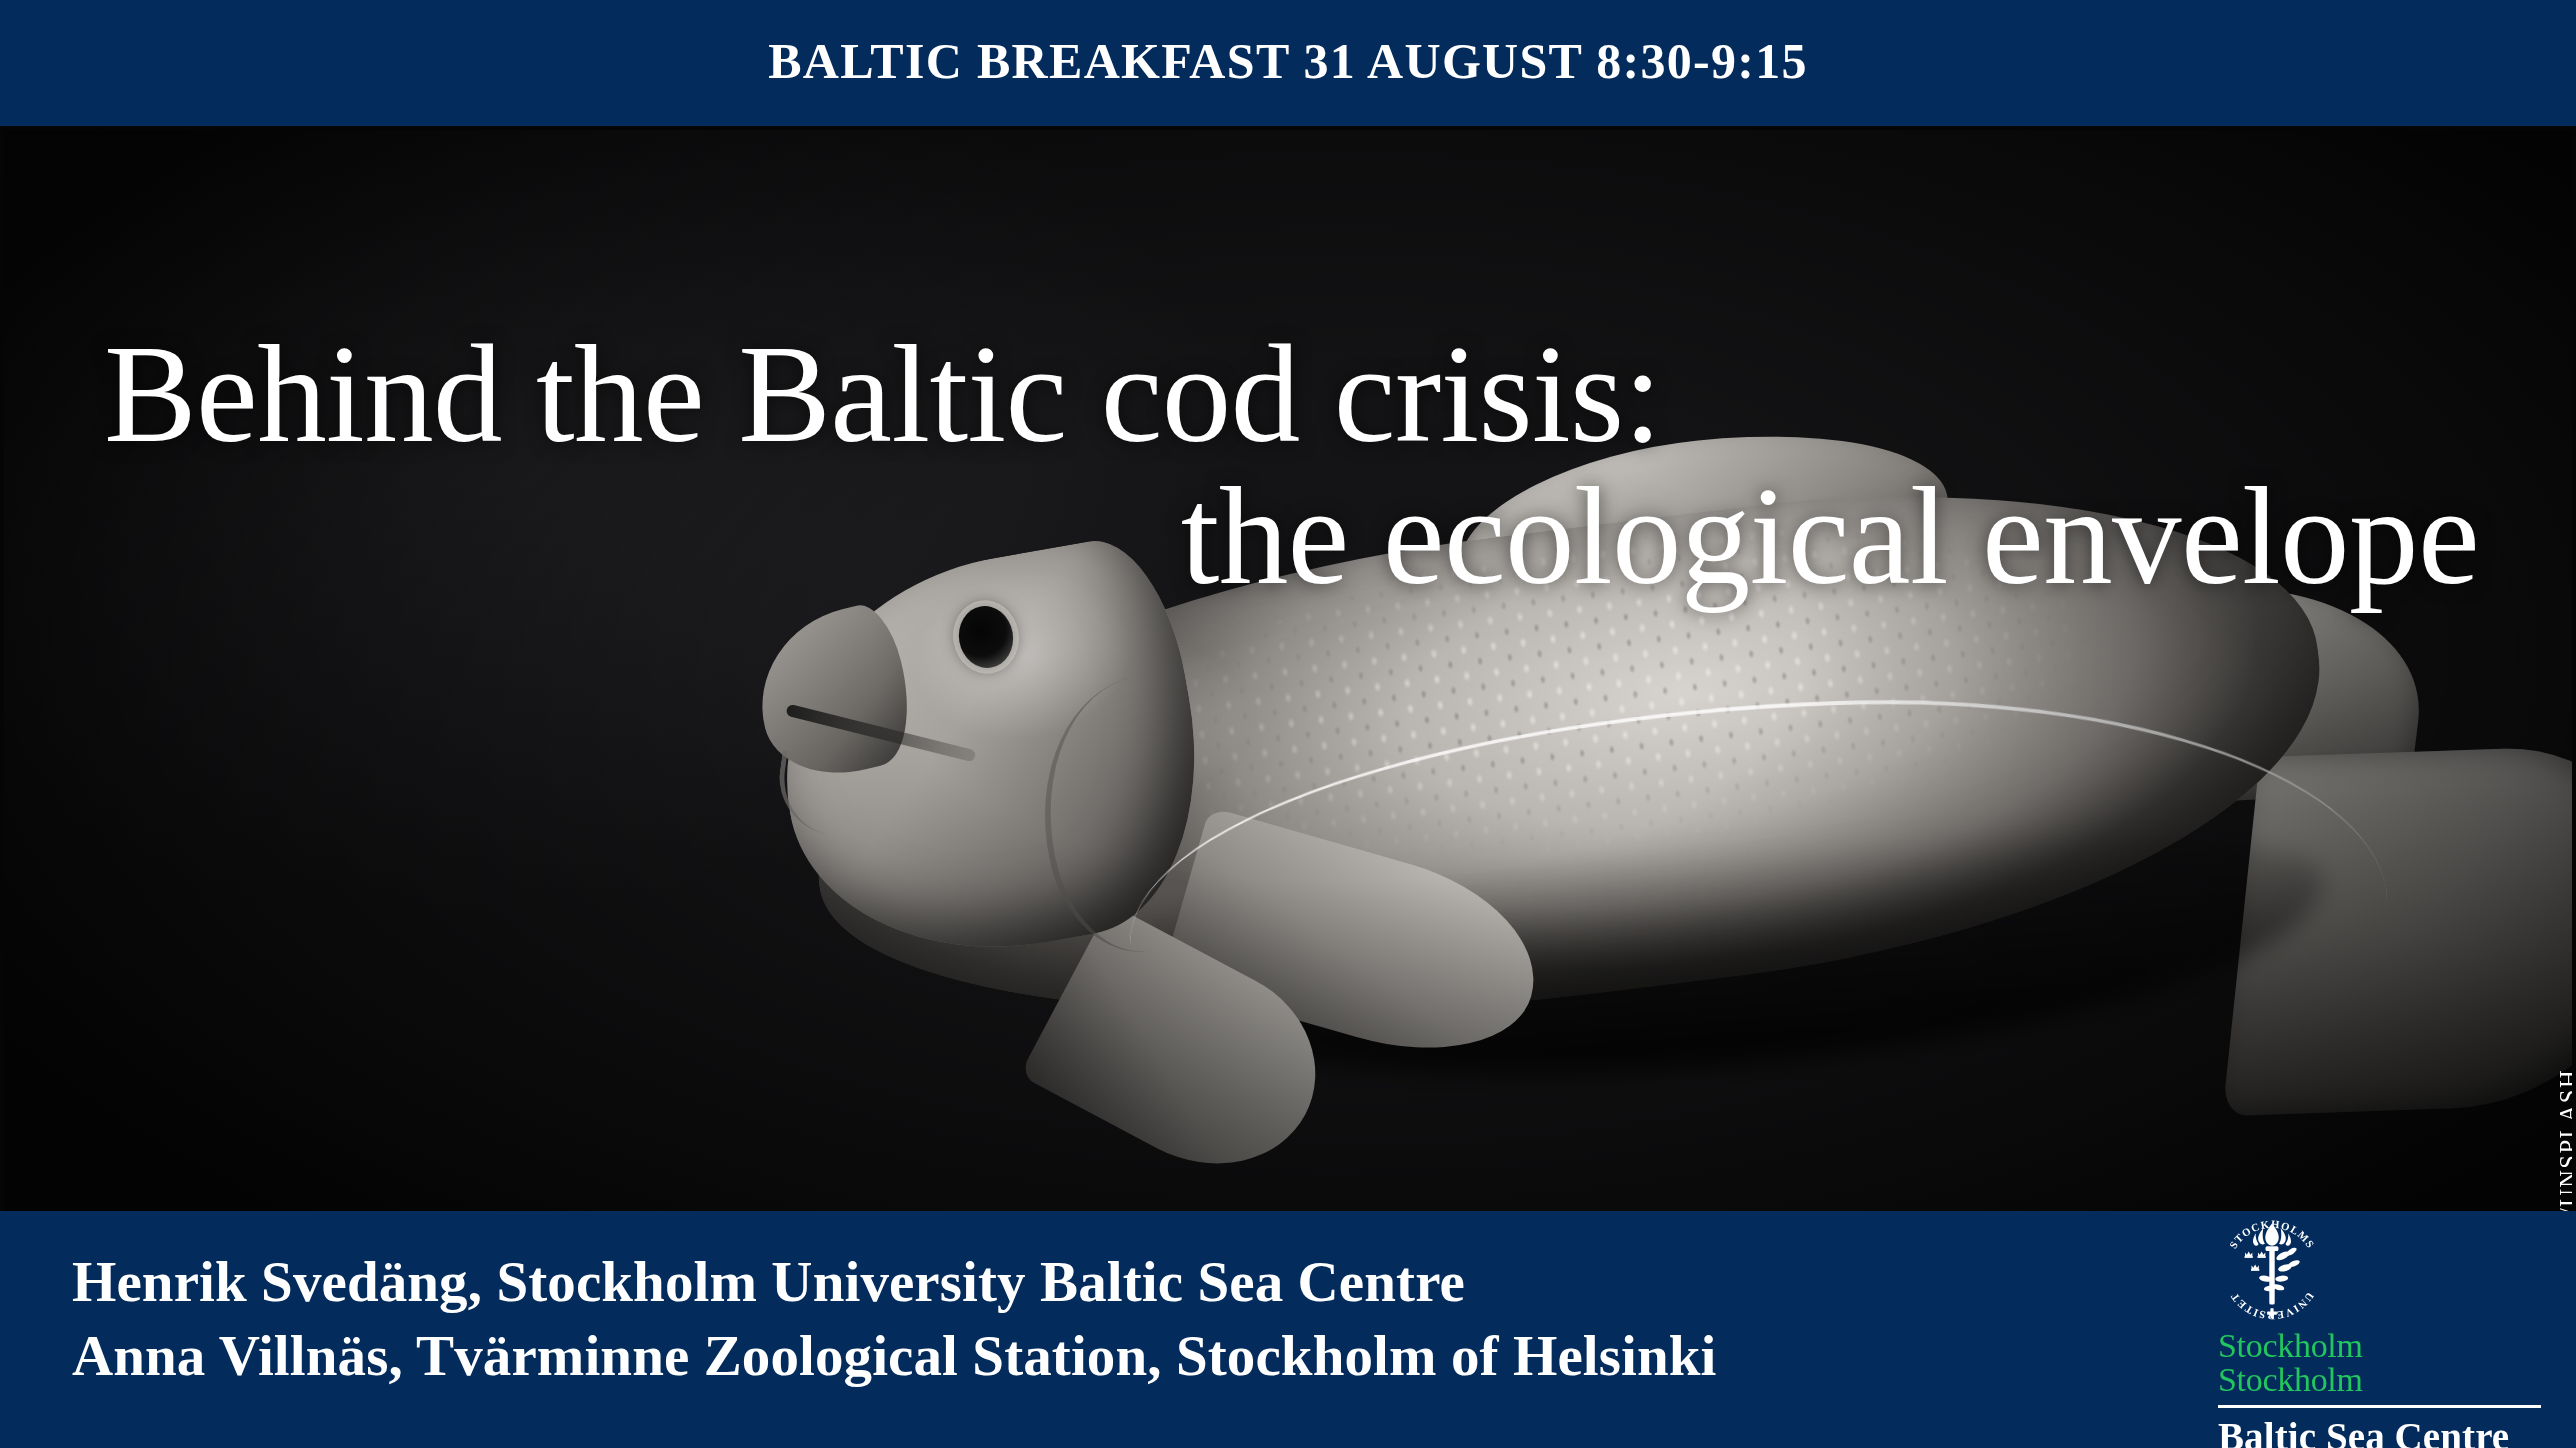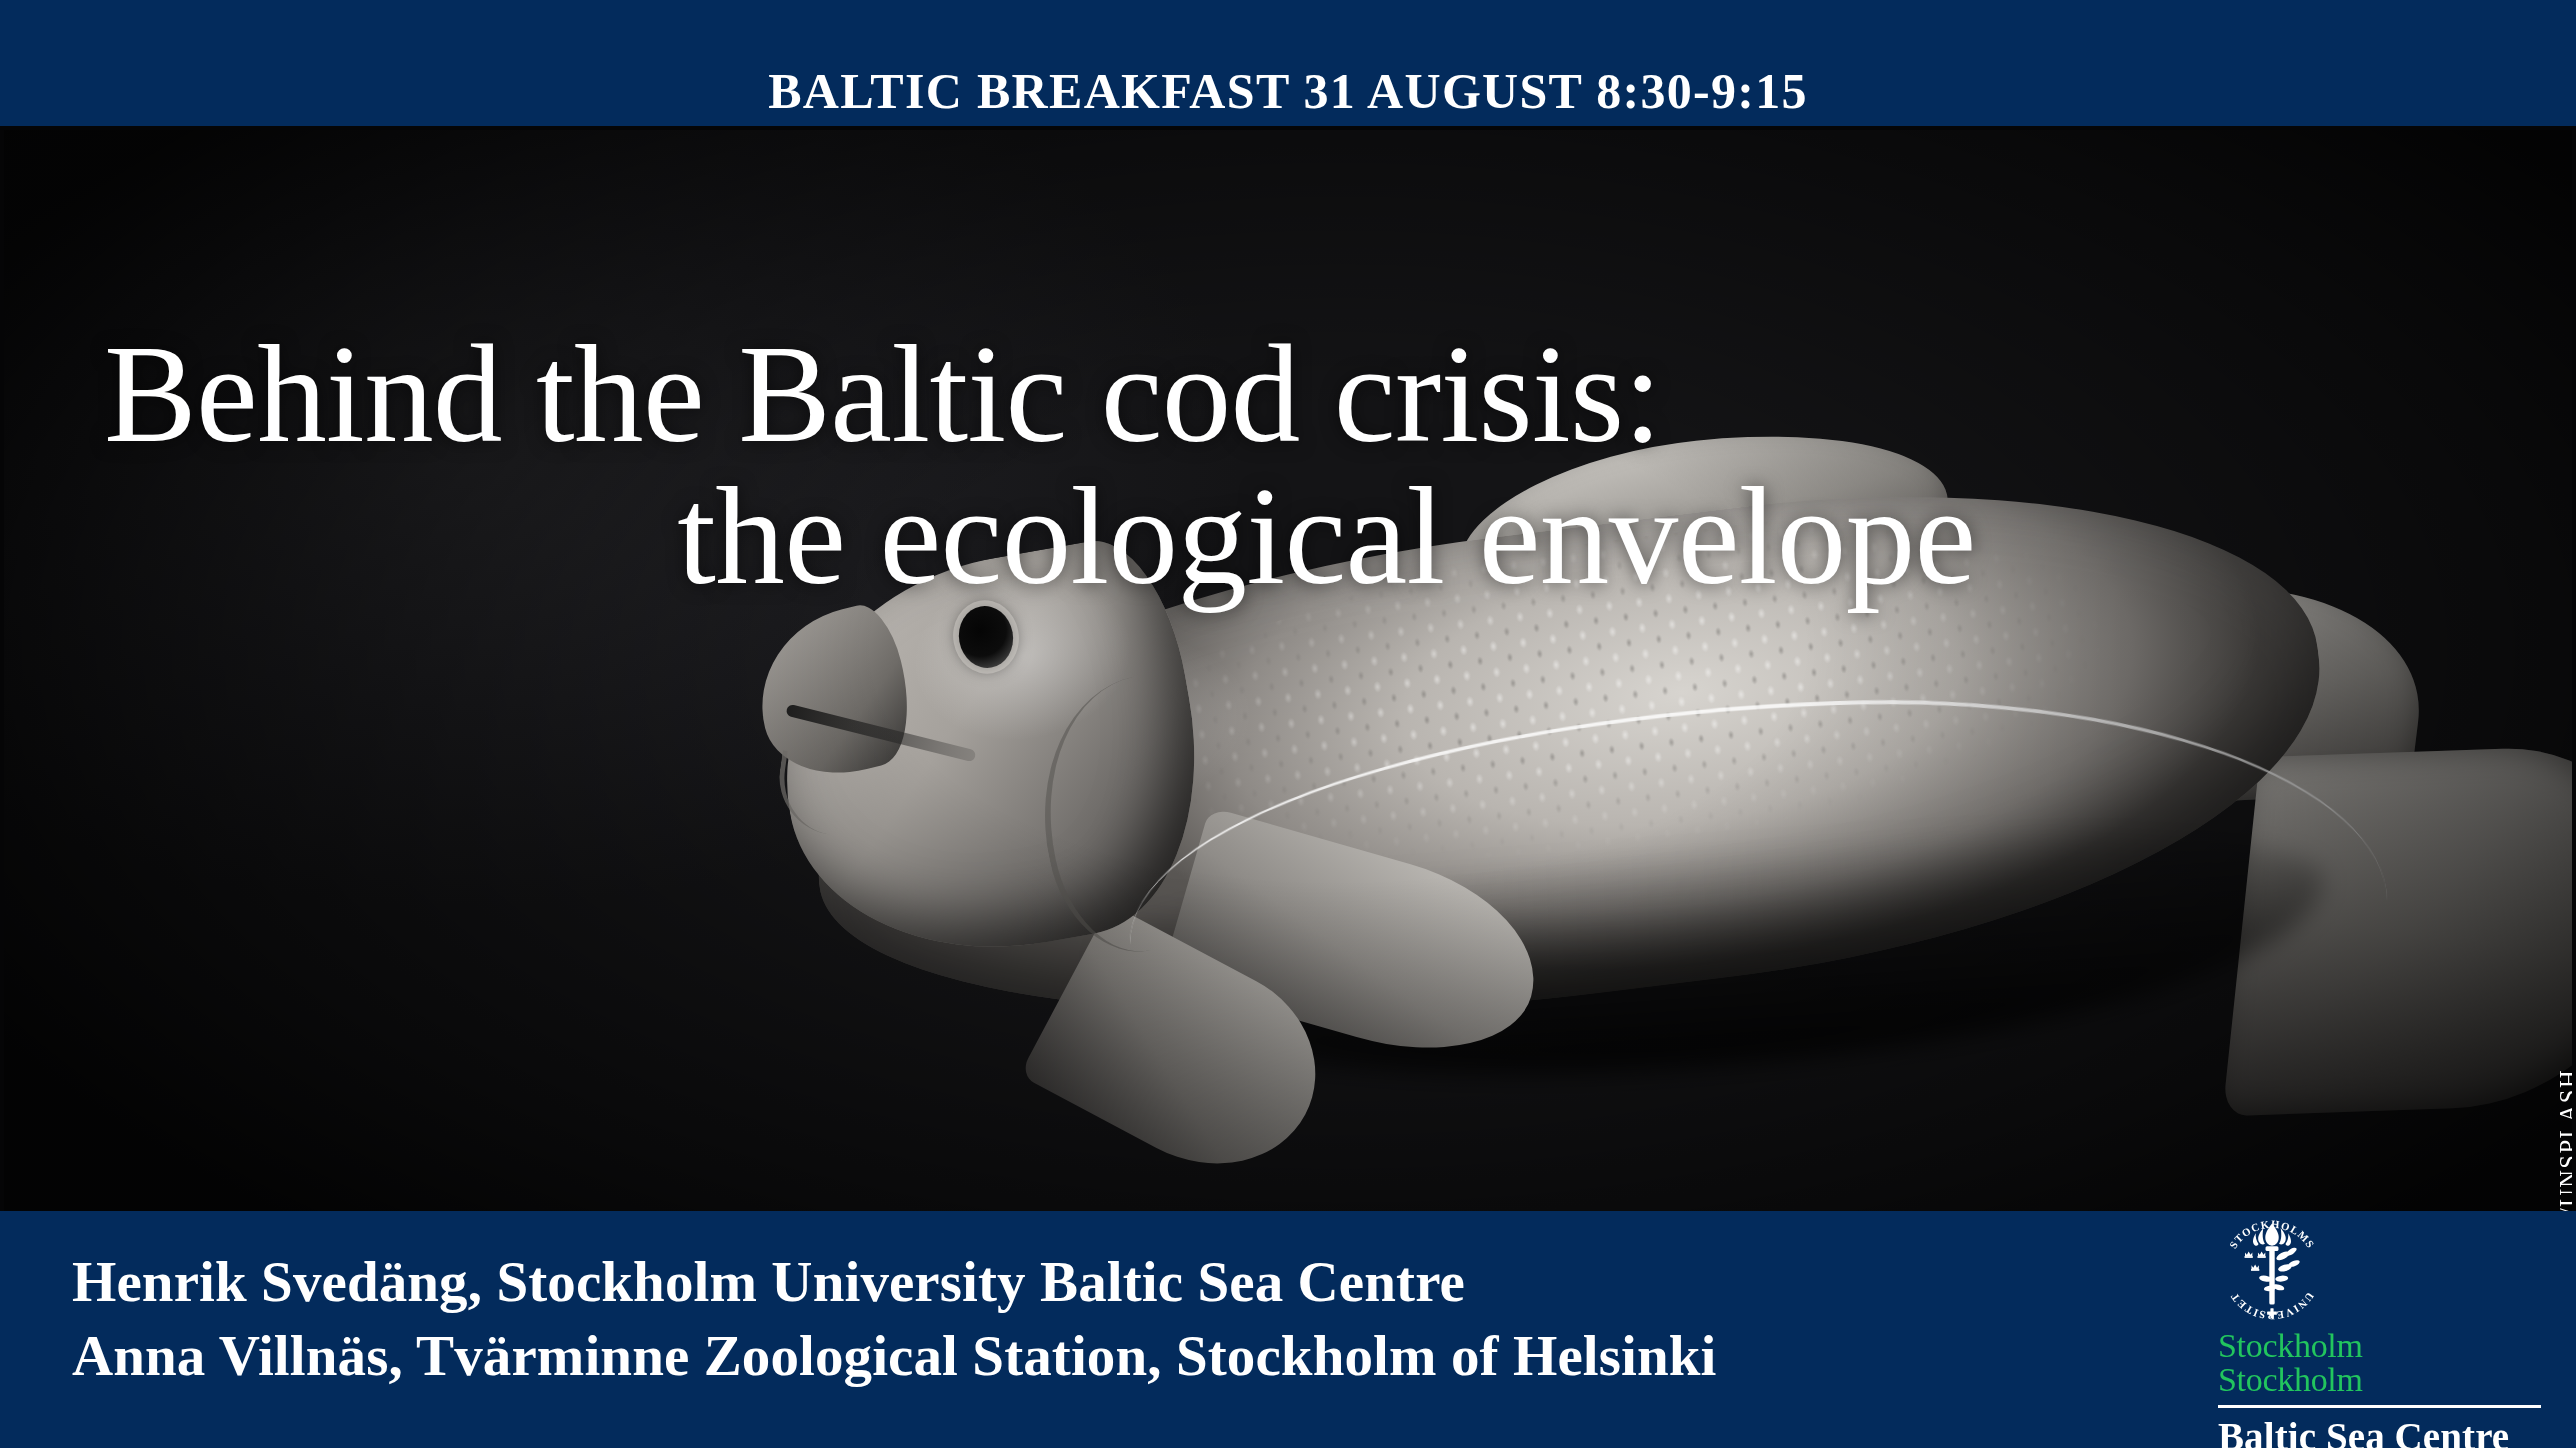--- a/index.html
+++ b/index.html
@@ -2,21 +2,21 @@
 <html style="font-size:10.3px"><head>
 <meta charset="utf-8">
 <style>
   html,body{margin:0;padding:0;background:#000;}
   body{width:2576px;height:1448px;overflow:hidden;font-family:"Liberation Serif",serif;}
 
   .poster{position:relative;width:2576px;height:1448px;background:#032B5C;overflow:hidden;}
 
   
   .top-banner{position:absolute;left:0;top:0;width:2576px;height:126px;
-    background:#032B5C;display:flex;align-items:center;justify-content:center;margin-top:30px;}
+    background:#032B5C;display:flex;align-items:center;justify-content:center;}
   .top-banner-text{color:#ffffff;font-family:"Liberation Serif",serif;font-weight:700;
     font-size:50px;letter-spacing:1.3px;line-height:1;white-space:nowrap;
     text-align:center;padding-bottom:3.9px;}
 
   
   .photo-stage{position:absolute;left:0;top:126px;width:2576px;height:1085px;
     background:#7f1d1d;overflow:hidden;
     border-left:4.5px solid #050506;border-right:4.5px solid #050506;border-top:4.5px solid #050506;
     box-sizing:border-box;}
 
@@ -116,21 +116,21 @@
     transform:rotate(-4deg);filter:blur(11.6px);}
   .vignette{position:absolute;inset:0;pointer-events:none;
     background:radial-gradient(ellipse 1549px 774px at 52% 48%, rgba(0,0,0,0) 30%, rgba(0,0,0,.55) 78%, rgba(0,0,0,.85) 100%);}
 
   
   .title-block{position:absolute;left:100px;top:194px;width:2375px;}
   .title-line{color:#ffffff;font-family:"Liberation Serif",serif;font-weight:400;
     font-size:139px;line-height:1.02;letter-spacing:-0.6px;white-space:nowrap;
     text-shadow:0 1.3px 18px rgba(0,0,0,.55);}
   .title-line.l1{text-align:left;}
-  .title-line.l2{text-align:center;padding-left:70px;}
+  .title-line.l2{text-align:right;padding-left:70px;}
 
   
   .photo-credit{position:absolute;right:17px;top:939px;transform-origin:100% 0;
     transform:rotate(-90deg);
     color:#ffffff;font-family:"Liberation Serif",serif;font-weight:400;
     font-size:24.5px;letter-spacing:1.4px;white-space:nowrap;}
 
   
   .footer{position:absolute;left:0;top:1211px;width:2576px;height:237px;background:#032B5C;}
 

